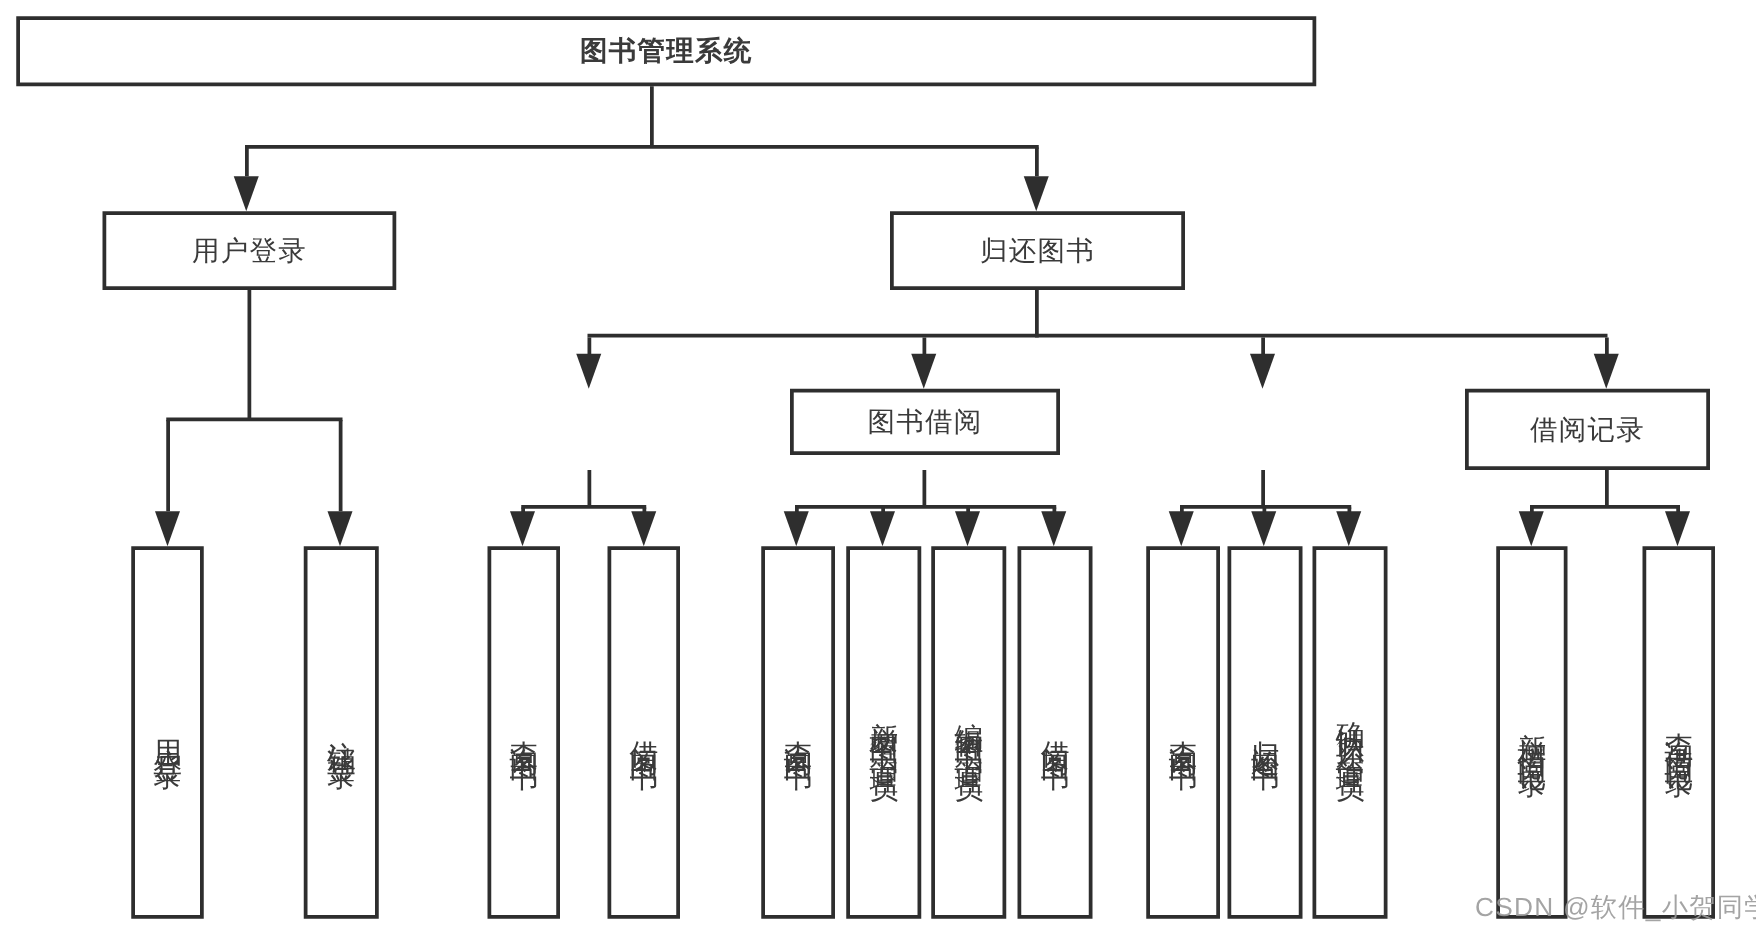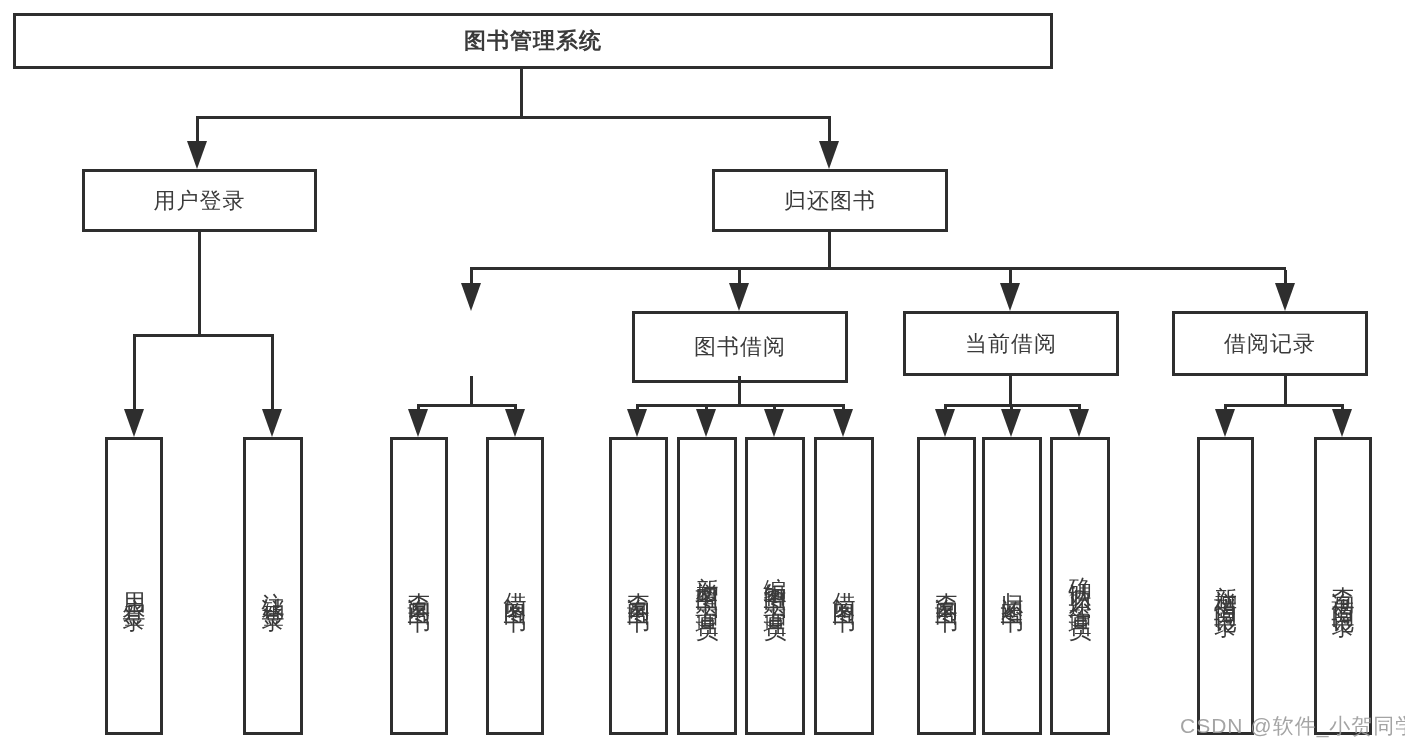--- a/index.html
+++ b/index.html
@@ -59,25 +59,22 @@
     <span class="hlbl">图书管理系统</span>
   </div>
 
   <div class="box" style="left:82px;top:169px;width:235px;height:63px;">
     <span class="hlbl">用户登录</span>
   </div>
   <div class="box" style="left:712px;top:169px;width:236px;height:63px;">
     <span class="hlbl">归还图书</span>
   </div>
 
-  <div class="box" style="left:632px;top:311px;width:216px;height:72px;">
+  <div class="box" style="left:632px;top:311px;width:216px;height:53px;">
     <span class="hlbl">图书借阅</span>
-  </div>
-  <div class="box" style="left:903px;top:311px;width:216px;height:65px;">
-    <span class="hlbl">当前借阅</span>
   </div>
   <div class="box" style="left:1172px;top:311px;width:196px;height:65px;">
     <span class="hlbl">借阅记录</span>
   </div>
 
   <div class="box" style="left:105px;top:437px;width:58px;height:298px;">
     <span class="vlbl">用户登录</span>
   </div>
   <div class="box" style="left:243px;top:437px;width:60px;height:298px;">
     <span class="vlbl">注销登录</span>

